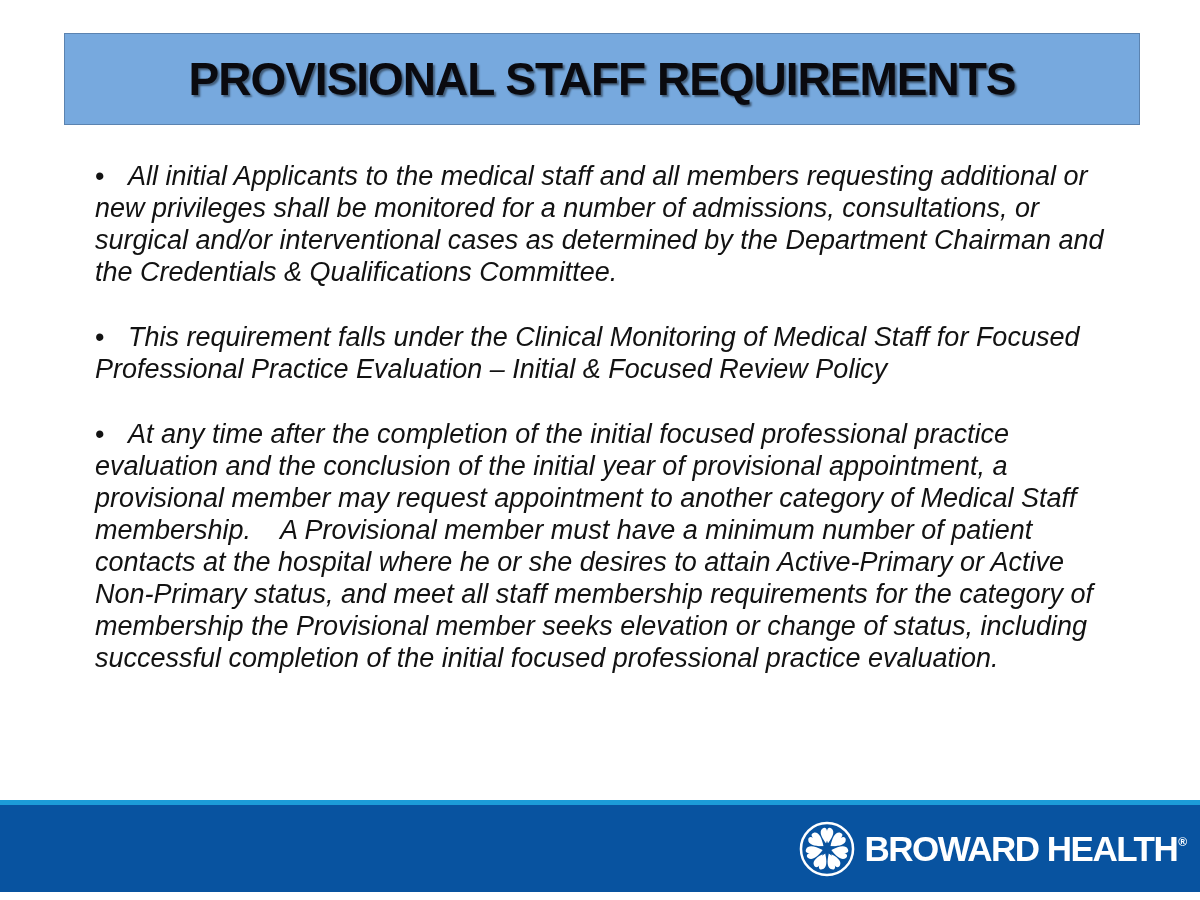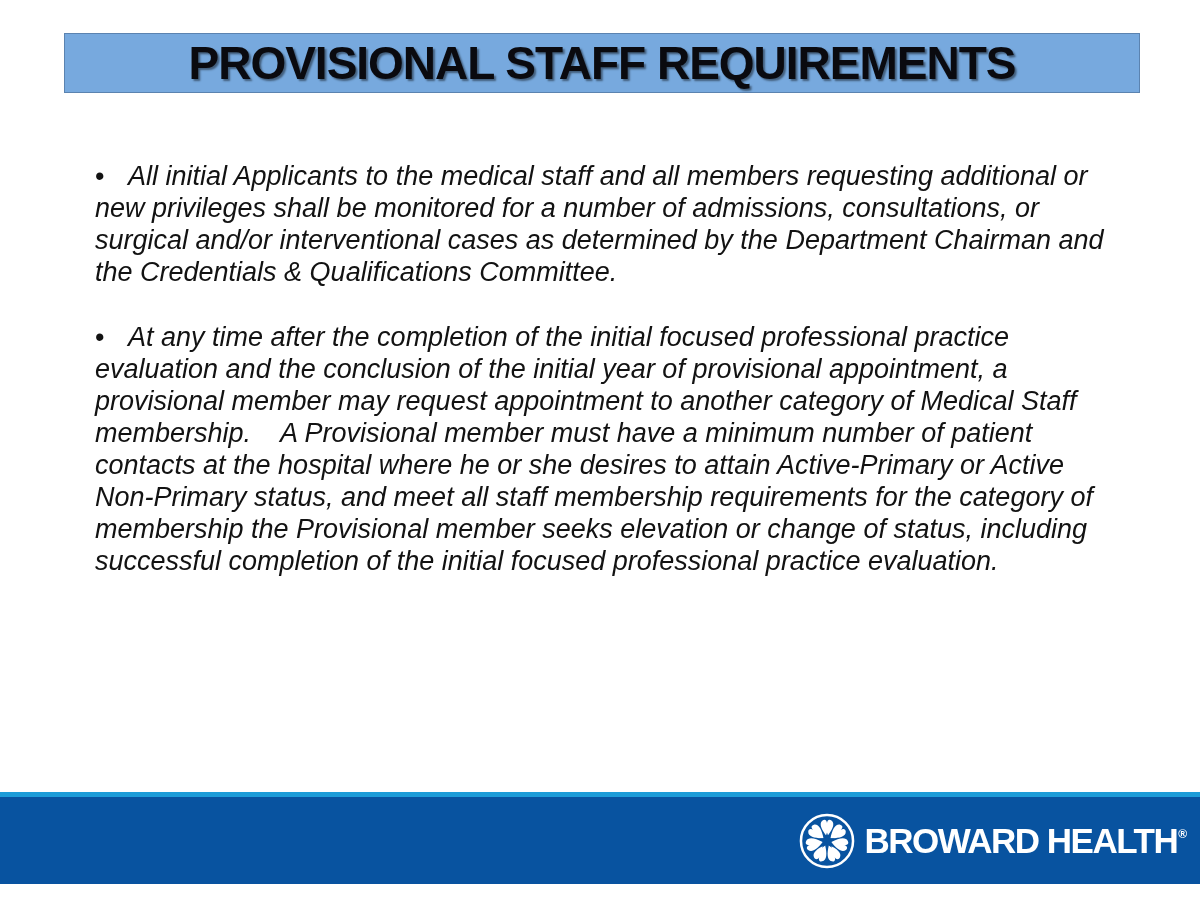--- a/index.html
+++ b/index.html
@@ -11,21 +11,21 @@
     overflow: hidden;
   }
   .slide {
     position: absolute; inset: 0;
     background: #ffffff;
   }
   
   .title-banner {
     position: absolute;
     left: 64px; top: 33px;
-    width: 1076px; height: 60px;
+    width: 1076px; height: 92px;
     background: var(--banner-blue, #77a9de);
     border: 1px solid #5b83b0;
     box-sizing: border-box;
     display: flex; align-items: center; justify-content: center;
   }
   .slide-title {
     font-size: 46px;
     font-weight: bold;
     letter-spacing: -1px;
     color: #0a0a0f;
@@ -43,21 +43,21 @@
   }
   .bullet-para { margin: 0 0 33px 0; }
   .bullet-marker {
     display: inline-block;
     width: 33px;
   }
   .bullet-text { white-space: pre-wrap; font-style: italic; }
   
   .footer {
     position: absolute;
-    left: 0; bottom: 16px;
+    left: 0; bottom: 8px;
     width: 100%;
   }
   .footer-stripe {
     height: 5px;
     background: var(--stripe-cyan, #1c9cd8);
   }
   .footer-bar {
     height: 87px;
     background: var(--footer-blue, #0853a0);
     display: flex; align-items: center; justify-content: flex-end;
@@ -89,20 +89,23 @@
 
   <div class="title-banner">
     <div class="slide-title">PROVISIONAL STAFF REQUIREMENTS</div>
   </div>
 
   <div class="content">
     <p class="bullet-para">
       <span class="bullet-marker">•</span><span class="bullet-text">All initial Applicants to the medical staff and all members requesting additional or new privileges shall be monitored for a number of admissions, consultations, or surgical and/or interventional cases as determined by the Department Chairman and the Credentials &amp; Qualifications Committee.</span>
     </p>
     <p class="bullet-para">
+      <span class="bullet-marker">•</span><span class="bullet-text">This requirement falls under the Clinical Monitoring of Medical Staff for Focused Professional Practice Evaluation – Initial &amp; Focused Review Policy</span>
+    </p>
+    <p class="bullet-para">
       <span class="bullet-marker">•</span><span class="bullet-text">At any time after the completion of the initial focused professional practice evaluation and the conclusion of the initial year of provisional appointment, a provisional member may request appointment to another category of Medical Staff membership.    A Provisional member must have a minimum number of patient contacts at the hospital where he or she desires to attain Active-Primary or Active Non-Primary status, and meet all staff membership requirements for the category of membership the Provisional member seeks elevation or change of status, including successful completion of the initial focused professional practice evaluation.</span>
     </p>
   </div>
 
   <div class="footer">
     <div class="footer-stripe"></div>
     <div class="footer-bar">
       <div class="logo-lockup">
         <span class="logo-icon">
           <svg viewBox="0 0 100 100" xmlns="http://www.w3.org/2000/svg">

